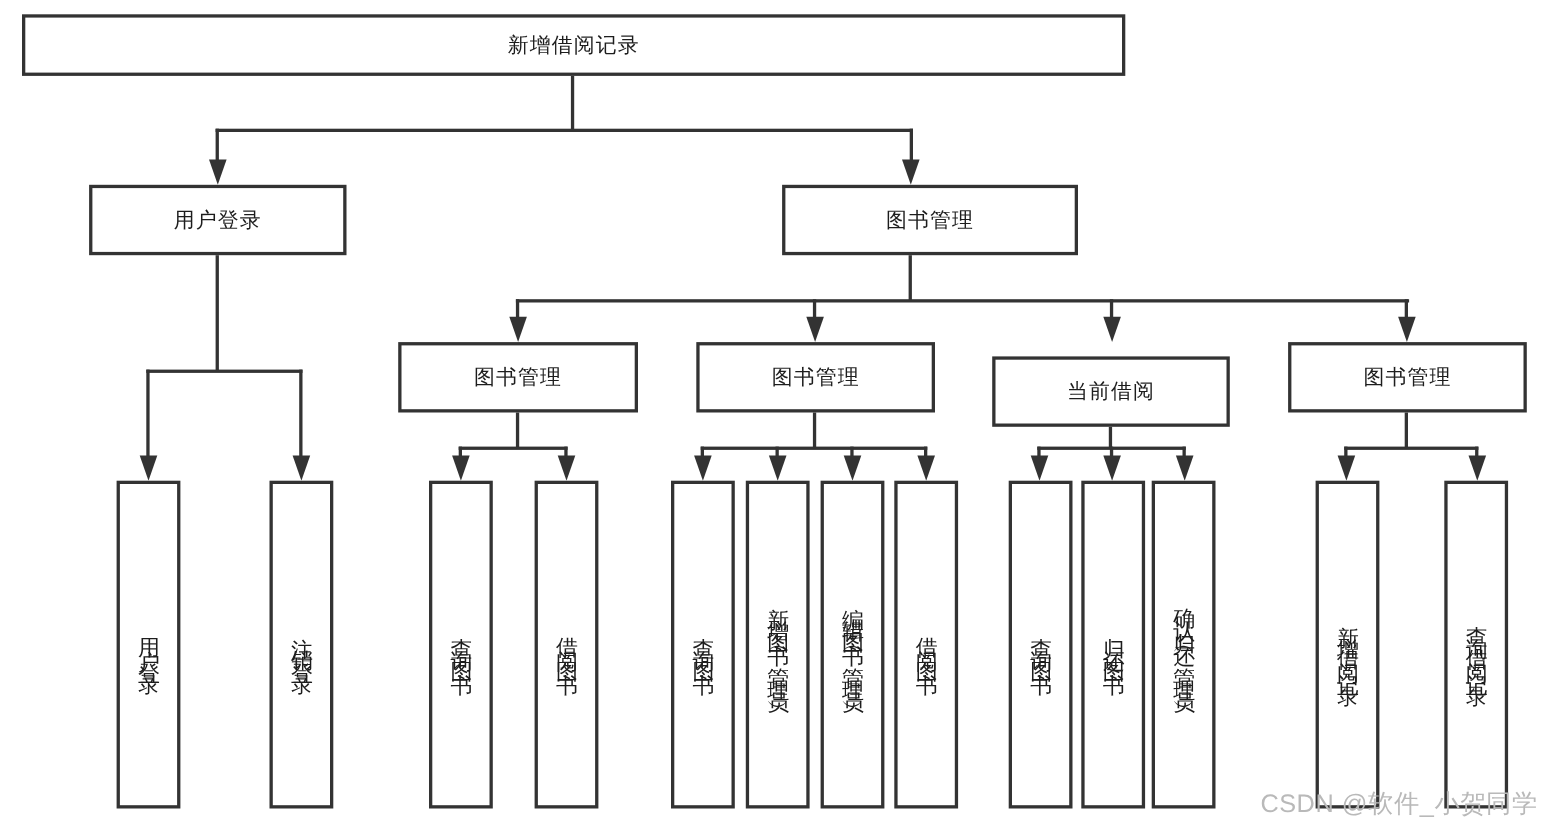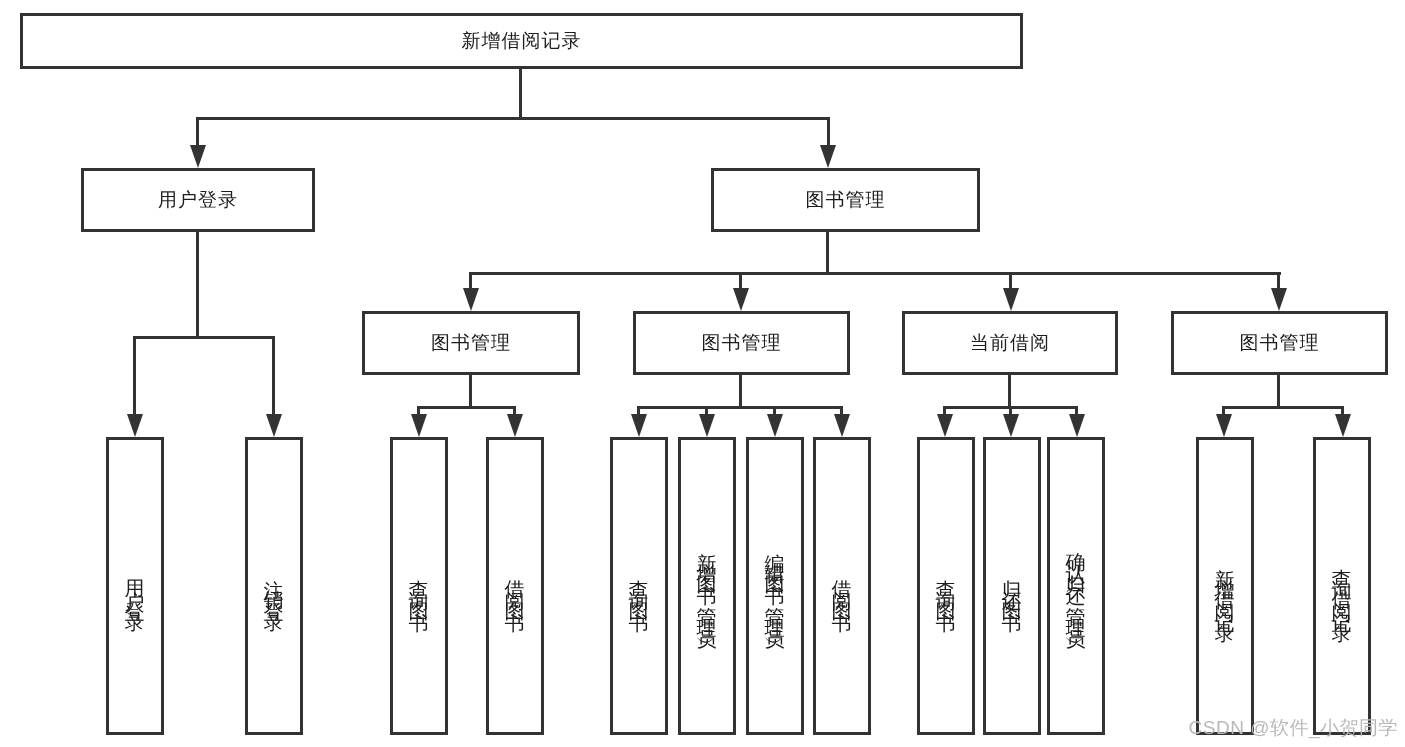--- a/index.html
+++ b/index.html
@@ -36,21 +36,21 @@
     white-space:nowrap;color:var(--text);
   }
   .line{position:absolute;background:var(--line);z-index:1;}
   .arrow{
     position:absolute;width:0;height:0;z-index:1;
     border-left:8px solid transparent;border-right:8px solid transparent;
     border-top:23px solid var(--line);
   }
   .watermark{
     position:absolute;top:715px;right:7px;z-index:5;
-    font-size:19px;color:var(--wm);letter-spacing:0.5px;
+    font-size:23px;color:var(--wm);letter-spacing:0.5px;
   }
 </style>
 </head>
 <body>
 
 <div class="canvas">
 
   <div class="hbox" style="left:20px;top:13px;width:1003px;height:56px;">
     <span>新增借阅记录</span>
   </div>
@@ -86,21 +86,21 @@
   <div class="arrow" style="left:733px;top:288px;"></div>
   <div class="arrow" style="left:1003px;top:288px;"></div>
   <div class="arrow" style="left:1271px;top:288px;"></div>
 
   <div class="hbox" style="left:362px;top:311px;width:218px;height:64px;">
     <span>图书管理</span>
   </div>
   <div class="hbox" style="left:633px;top:311px;width:217px;height:64px;">
     <span>图书管理</span>
   </div>
-  <div class="hbox" style="left:902px;top:311px;width:216px;height:64px;">
+  <div class="hbox" style="left:902px;top:324px;width:216px;height:64px;">
     <span>当前借阅</span>
   </div>
   <div class="hbox" style="left:1171px;top:311px;width:217px;height:64px;">
     <span>图书管理</span>
   </div>
 
   <div class="line" style="left:469px;top:374px;width:3px;height:34px;"></div>
   <div class="line" style="left:417px;top:406px;width:99px;height:3px;"></div>
   <div class="line" style="left:417px;top:406px;width:3px;height:12px;"></div>
   <div class="line" style="left:513px;top:406px;width:3px;height:12px;"></div>

